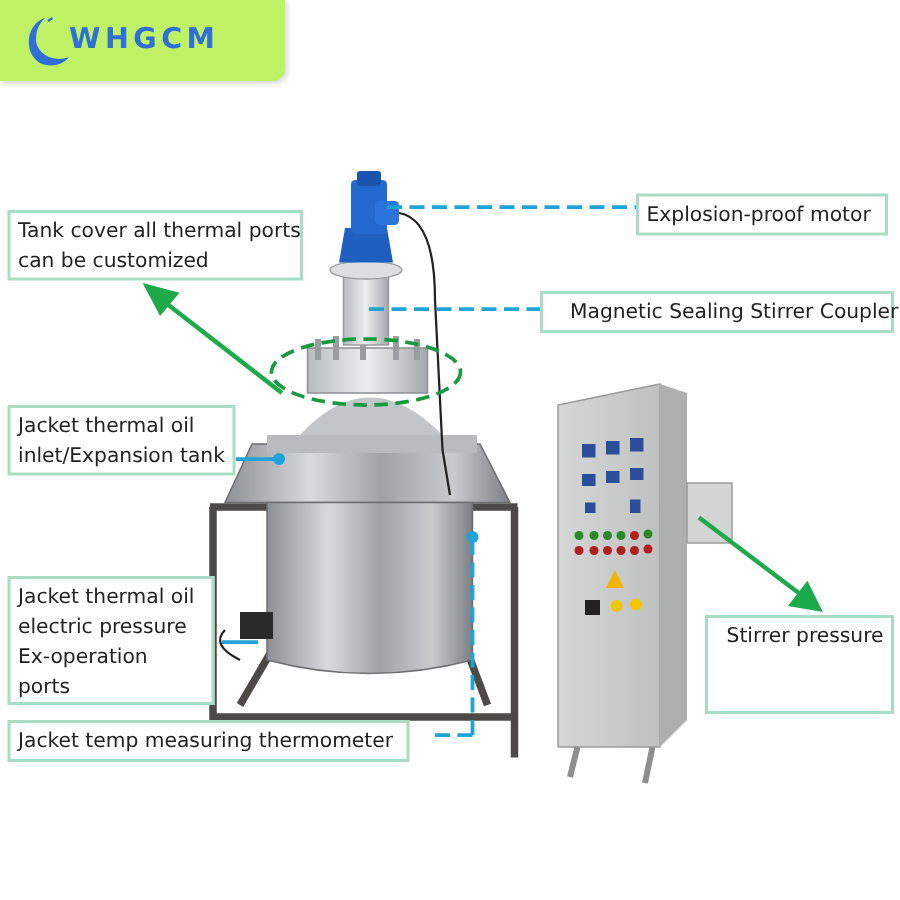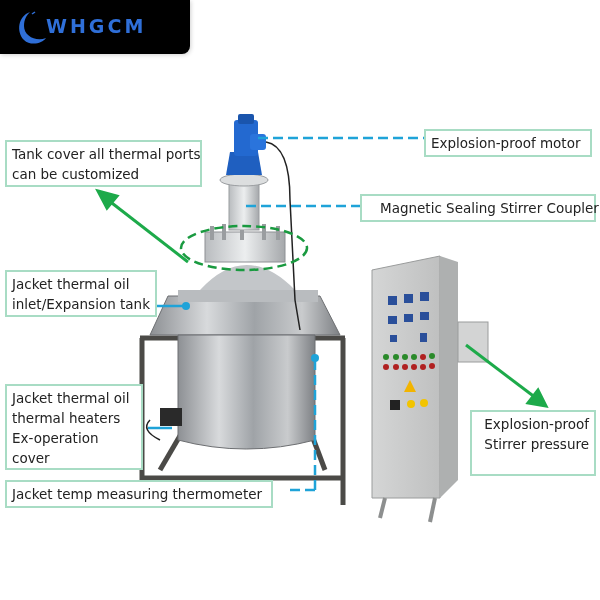--- a/index.html
+++ b/index.html
@@ -1,17 +1,17 @@
 <!DOCTYPE html>
 <html><head>
 <meta charset="utf-8">
 <style>
   html, body { margin:0; padding:0; background:#ffffff; }
   body { width:600px; height:600px; position:relative; overflow:hidden; font-family:"DejaVu Sans", sans-serif; }
-  .logo-box { position:absolute; left:0; top:0; width:190px; height:54px; background:#000000; border-radius:0 0 8px 0; box-shadow:1px 1px 4px rgba(0,0,0,0.18); }
+  .logo-box { position:absolute; left:0; top:0; width:190px; height:54px; background:#bef264; border-radius:0 0 8px 0; box-shadow:1px 1px 4px rgba(0,0,0,0.18); }
   .logo-text { position:absolute; left:46px; top:15px; font-family:"DejaVu Sans", sans-serif; font-weight:bold; font-size:19px; letter-spacing:3px; color:#2f6fd8; }
   .logo-mark { position:absolute; left:14px; top:10px; }
   .label { position:absolute; border:2px solid #a8dcc4; background:#fff; color:#222; font-family:"DejaVu Sans", sans-serif; font-size:13.5px; line-height:20px; padding:2px 5px; box-sizing:border-box; white-space:nowrap; }
   .label.right-align { text-align:right; }
   svg.overlay { position:absolute; left:0; top:0; }
 </style>
 </head>
 <body>
 
 <div class="logo-box">
@@ -156,25 +156,24 @@
   <div>Magnetic Sealing Stirrer Coupler</div>
 </div>
 
 <div class="label" style="left:5px; top:270px; width:152px; height:47px;">
   <div>Jacket thermal oil</div>
   <div>inlet/Expansion tank</div>
 </div>
 
 <div class="label" style="left:5px; top:384px; width:138px; height:86px;">
   <div>Jacket thermal oil</div>
-  <div>thermal heaters</div>
+  <div>electric pressure</div>
   <div>Ex-operation</div>
-  <div>cover</div>
+  <div>ports</div>
 </div>
 
 <div class="label" style="left:5px; top:480px; width:268px; height:28px;">
   <div>Jacket temp measuring thermometer</div>
 </div>
 
 <div class="label right-align" style="left:470px; top:410px; width:126px; height:66px;">
-  <div>Explosion-proof</div>
   <div>Stirrer pressure</div>
 </div>
 
 </body></html>

